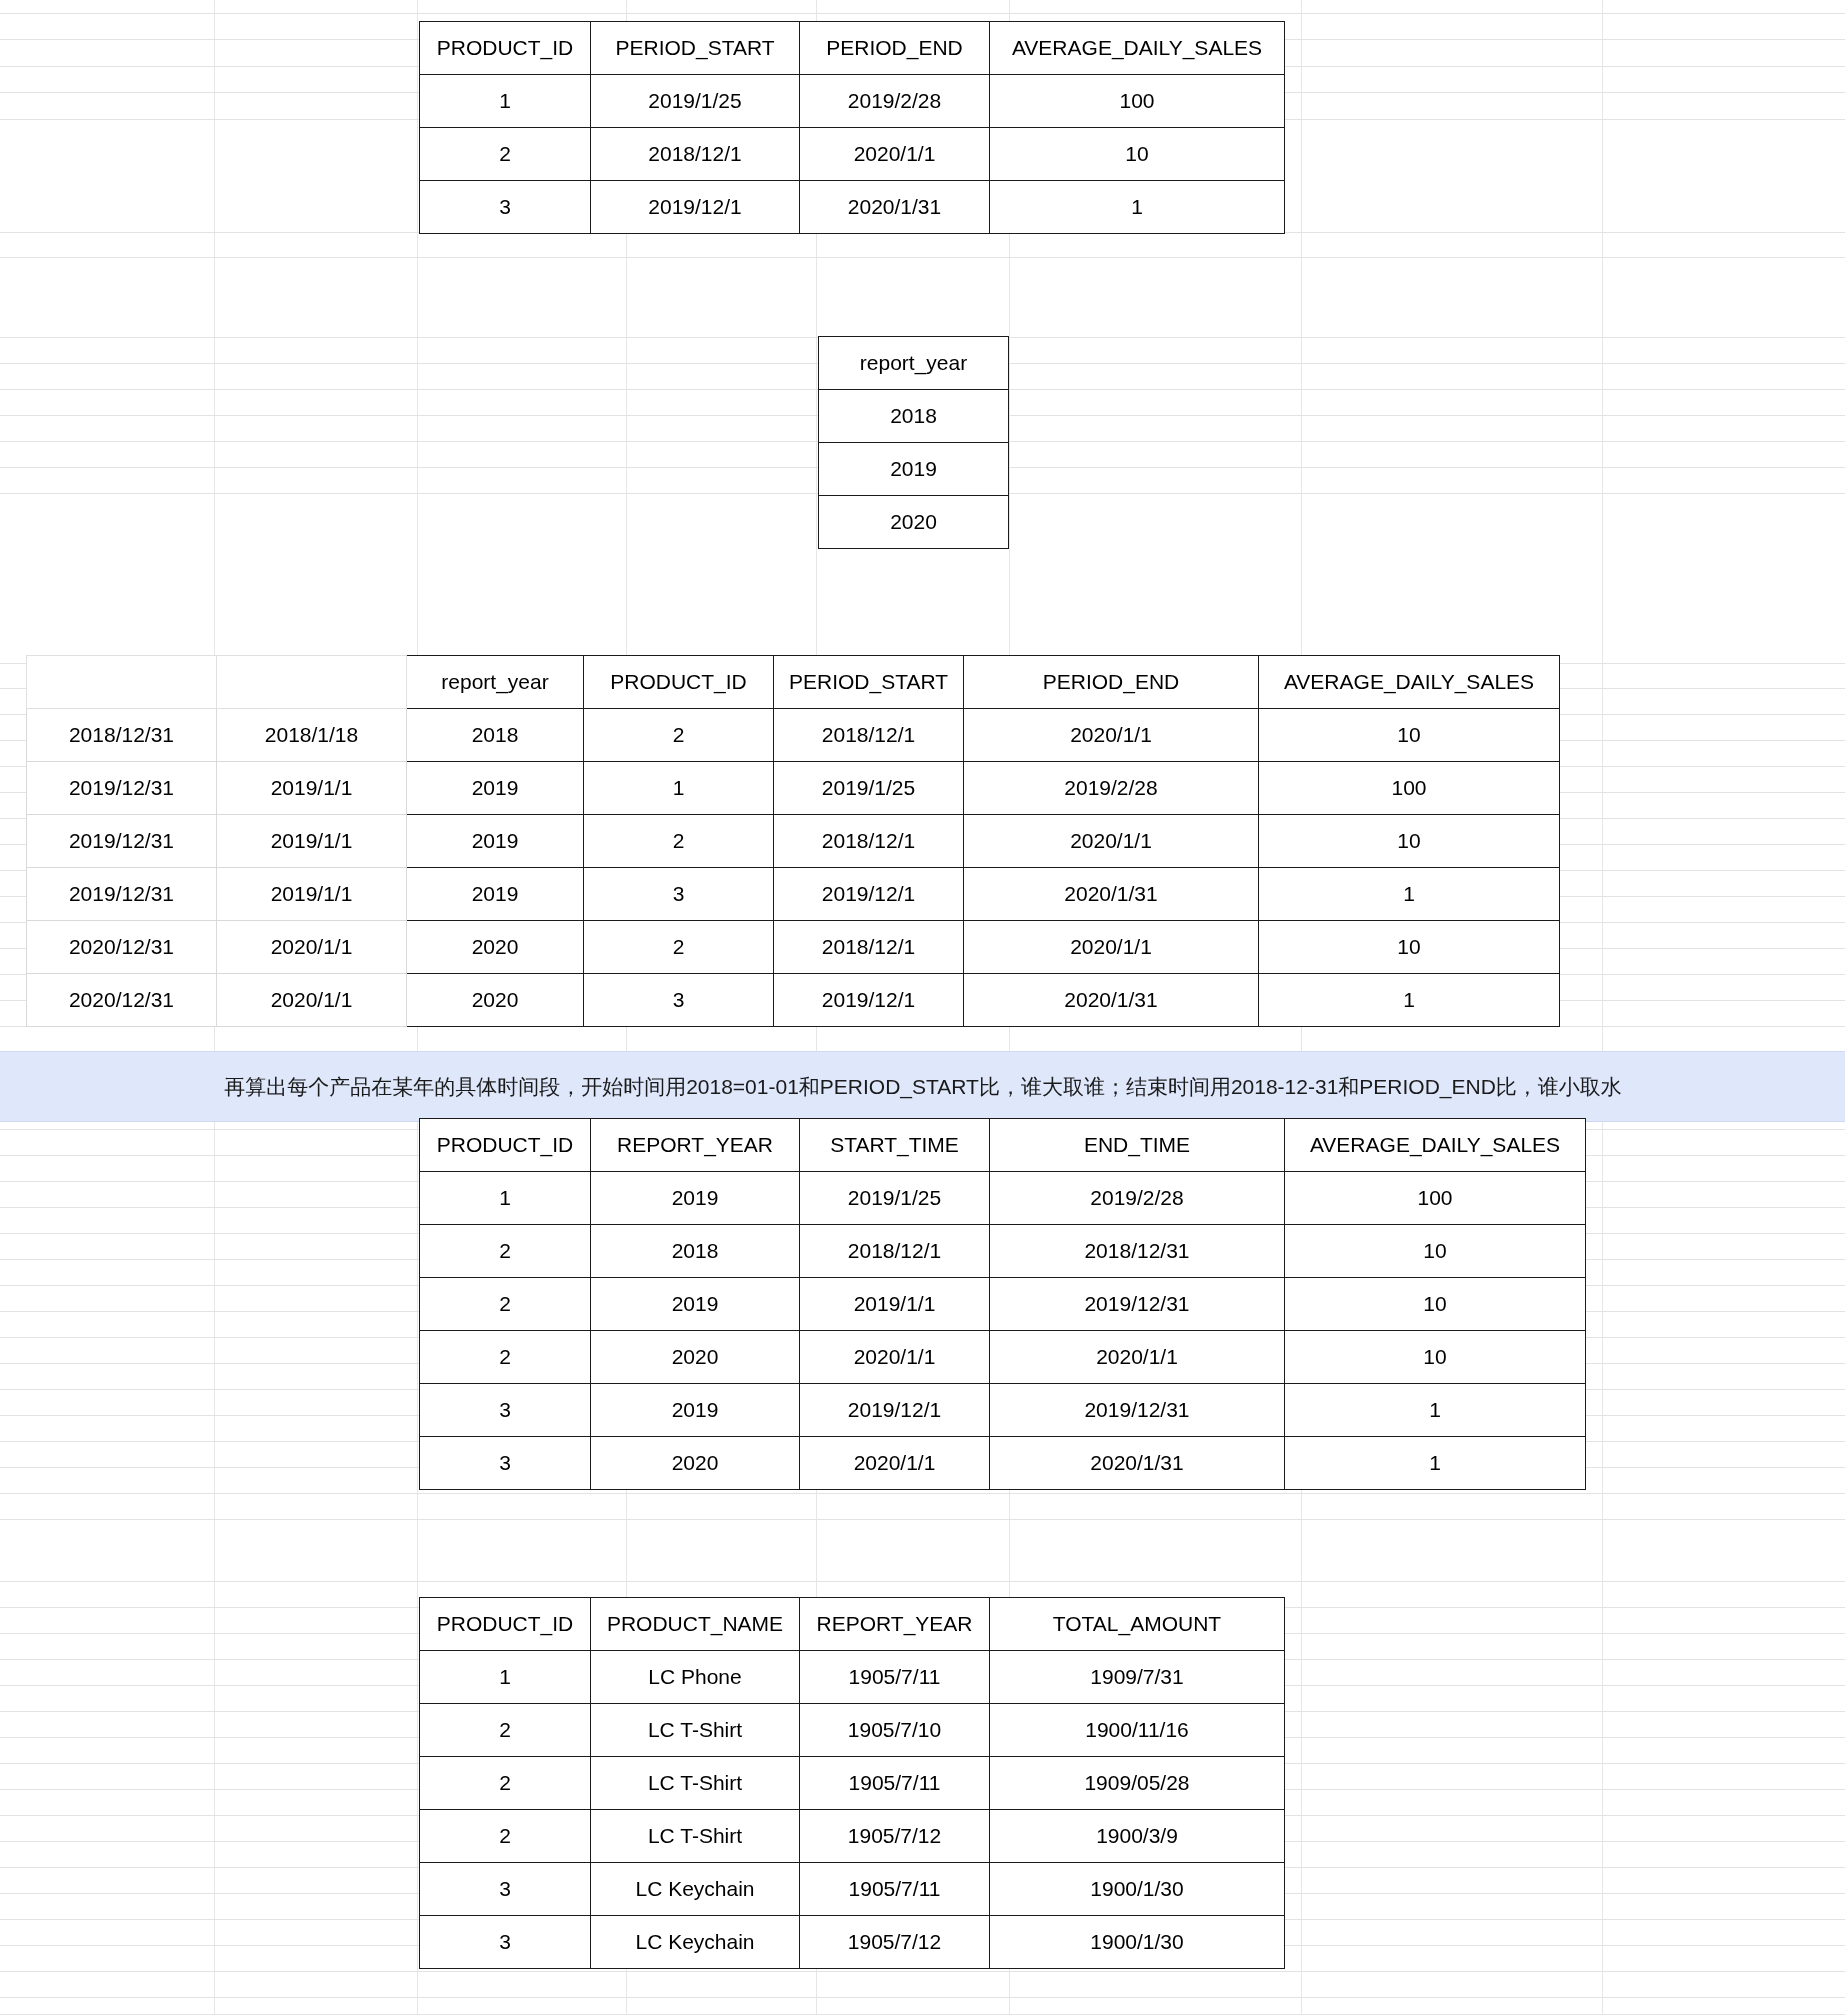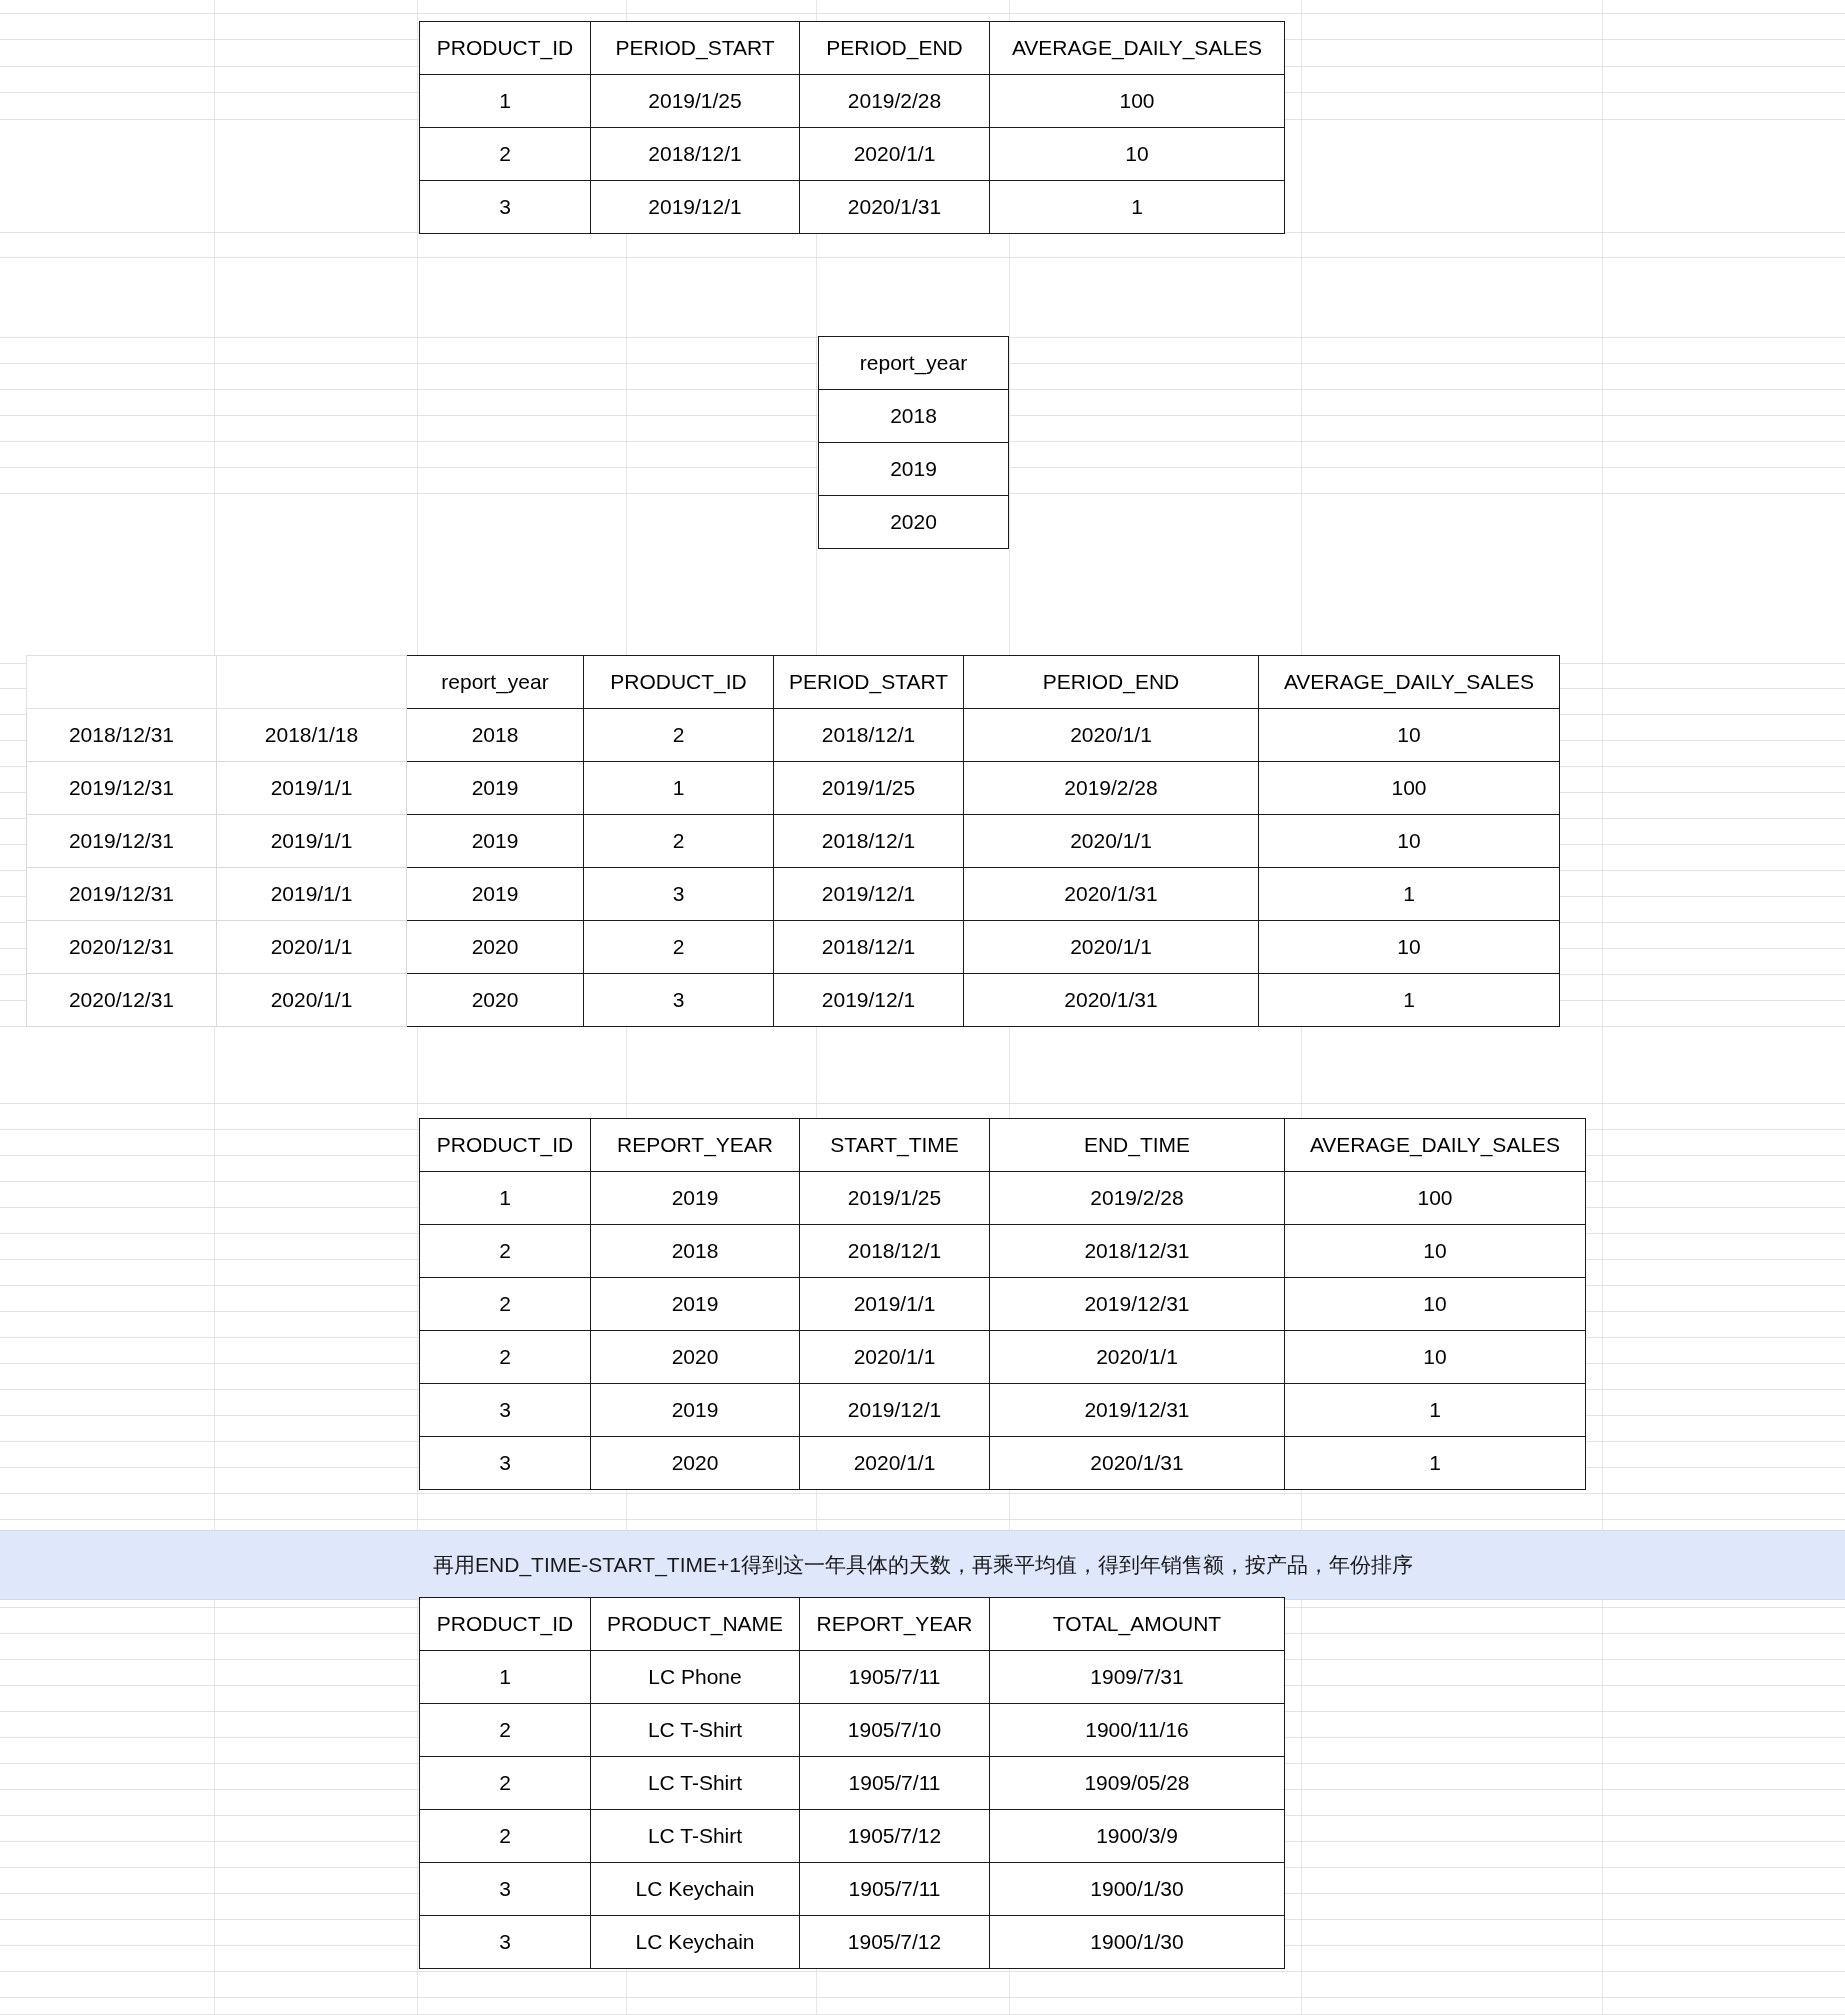--- a/index.html
+++ b/index.html
@@ -180,24 +180,24 @@
       <div class="grid-row" style="top: 1868px; height: 26px;"></div>
       <div class="grid-row" style="top: 1894px; height: 26px;"></div>
       <div class="grid-row" style="top: 1920px; height: 26px;"></div>
       <div class="grid-row" style="top: 1946px; height: 26px;"></div>
       <div class="grid-row" style="top: 1972px; height: 26px;"></div>
       <div class="grid-row" style="top: 1998px; height: 17px;"></div>
     </div>
 
 
 
-
-  <div class="note-band" id="band4" style="top: 1530px; height: 70px;">
-    <div class="note-text">再用END_TIME-START_TIME+1得到这一年具体的天数，再乘平均值，得到年销售额，按产品，年份排序</div>
+  <div class="note-band" id="band3" style="top: 1051px; height: 71px;">
+    <div class="note-text">再算出每个产品在某年的具体时间段，开始时间用2018=01-01和PERIOD_START比，谁大取谁；结束时间用2018-12-31和PERIOD_END比，谁小取水</div>
   </div>
+
 
   <table class="data-table" id="tbl-sales-source" style="left: 419px; top: 21px; width: 865px;">
       <colgroup>
         <col style="width: 171px;">
         <col style="width: 209px;">
         <col style="width: 190px;">
         <col style="width: 295px;">
       </colgroup>
       <thead>
         <tr class="t-row-h" style="height: 53px;">

